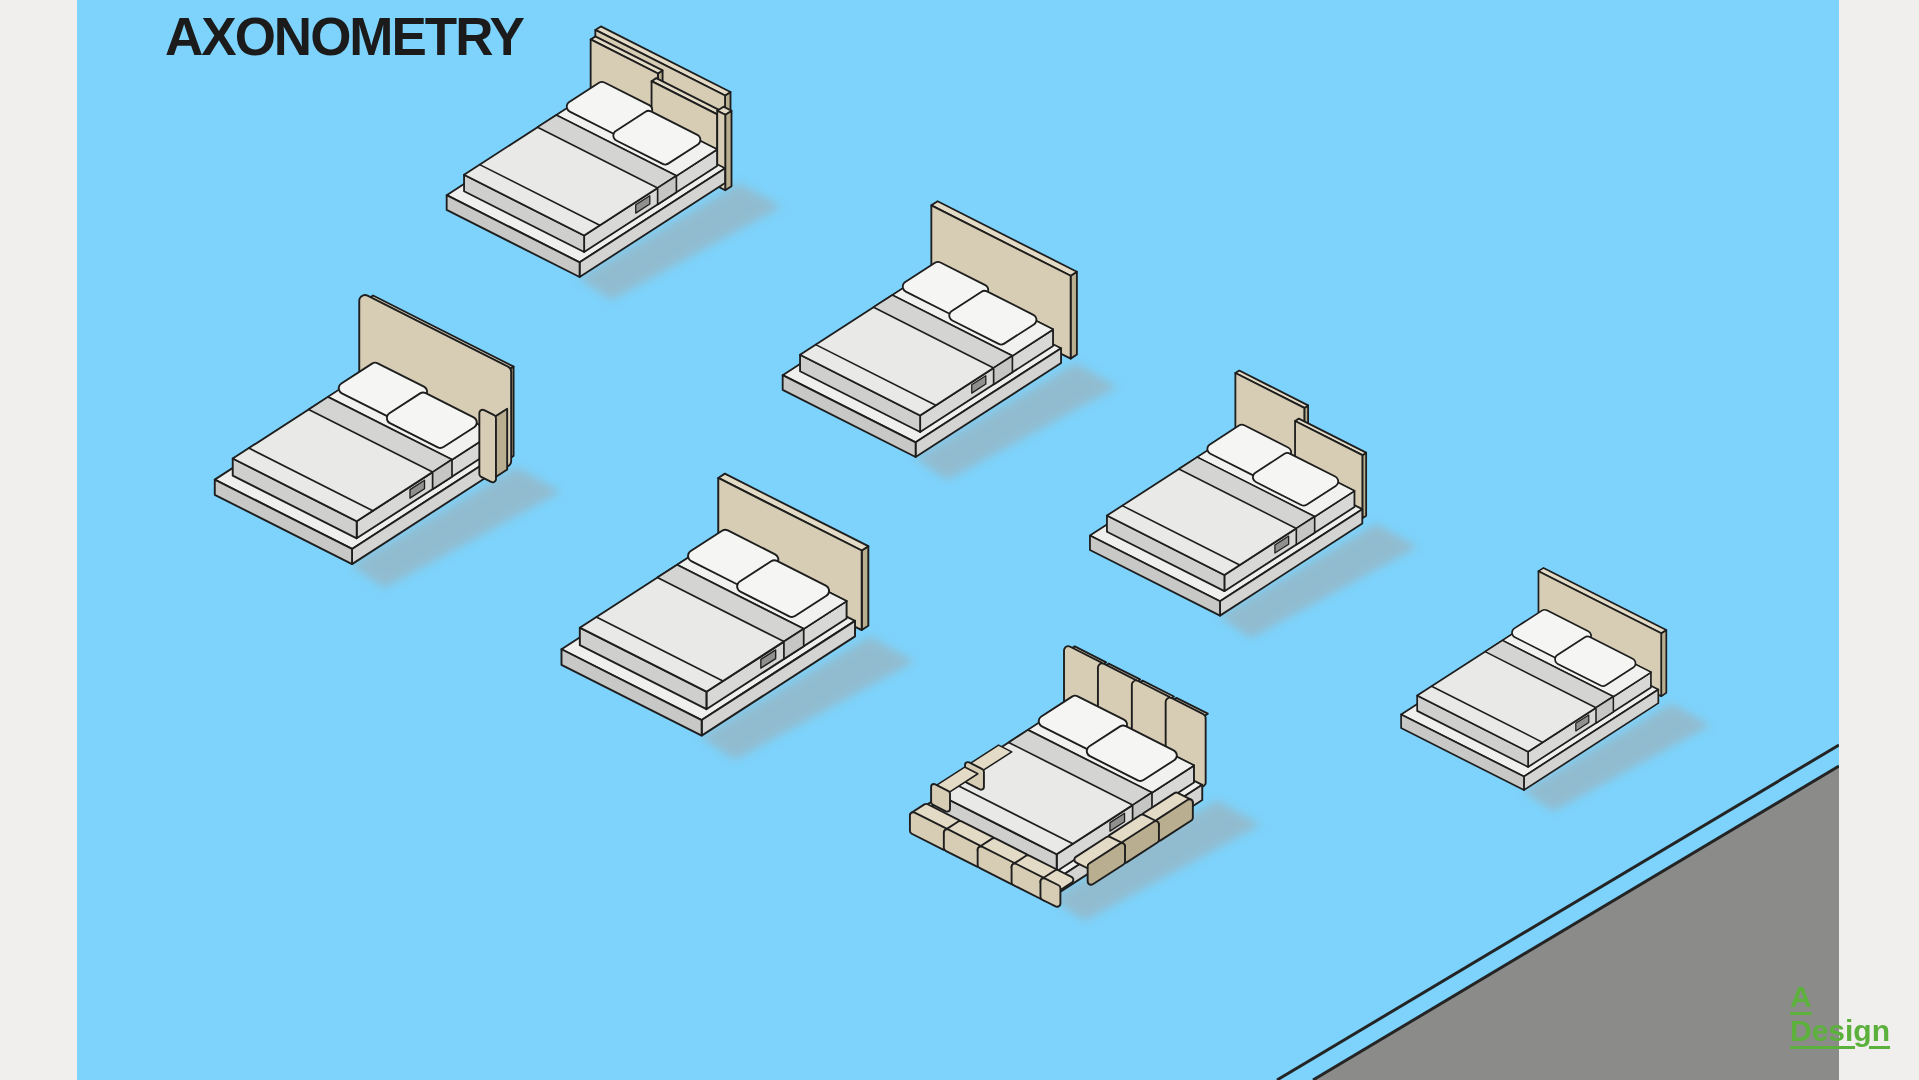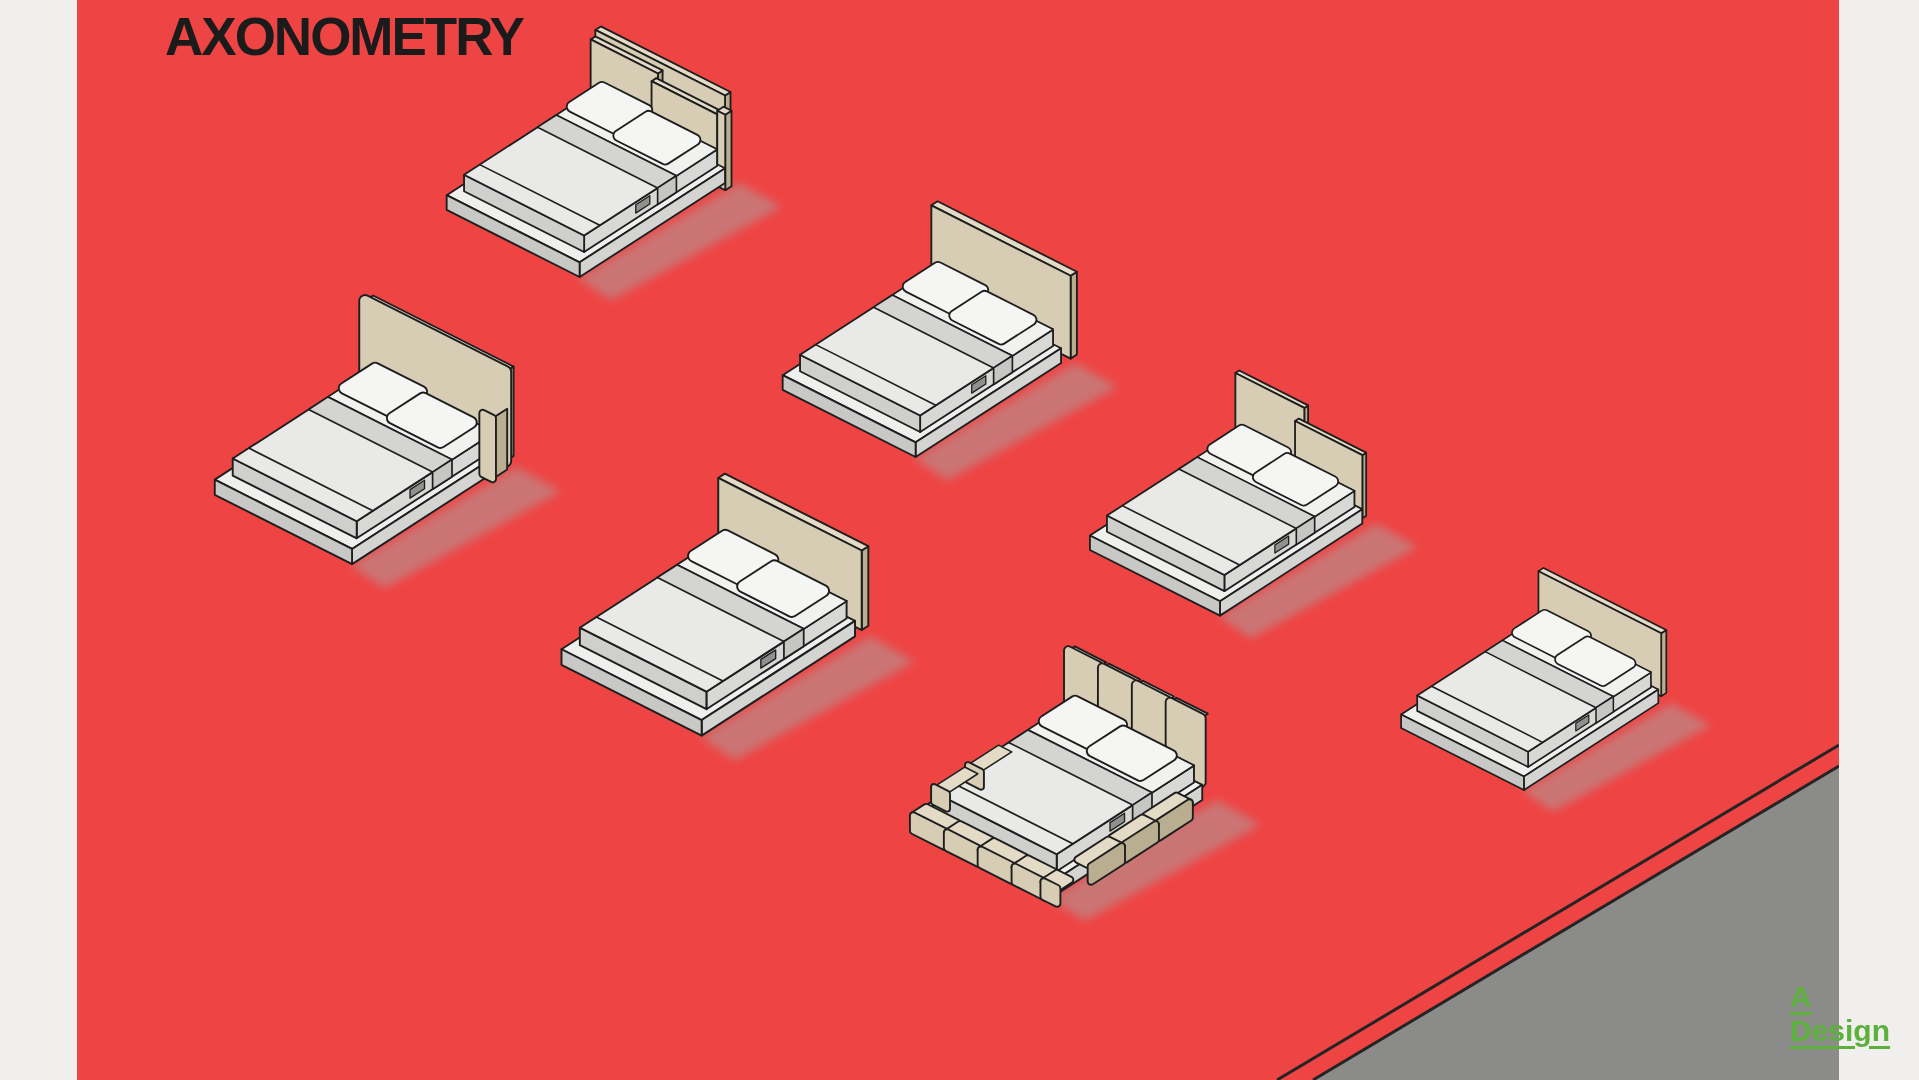--- a/index.html
+++ b/index.html
@@ -27,21 +27,21 @@
   .logo .logo-line{
     text-decoration:underline;
     text-decoration-thickness:3px;
     text-underline-offset:5px;
     cursor:pointer;
   }
 </style>
 </head>
 <body style="background: rgb(240, 239, 237);">
 
-<div class="slide" style="background: #ef4444;">
+<div class="slide" style="background: #7dd3fc;">
   <svg class="scene" viewBox="0 0 1762 1080">
     <defs>
       <filter id="soft" x="-40%" y="-40%" width="180%" height="180%">
         <feGaussianBlur stdDeviation="5"></feGaussianBlur>
       </filter>
     </defs>
     <g id="beds-layer">
         <g transform="translate(520,120) scale(0.92)">
           <polygon points="154.7,68.4 200.7,94.4 15.4,195.8 -20.6,171.8" fill="#a6a6a4" opacity="0.5" filter="url(#soft)"></polygon>
           <polygon points="139.2,56.4 145.1,52.6 145.1,-30.4 139.2,-26.6" fill="#b9ae8f" stroke="#1e1e1e" stroke-width="2" stroke-linejoin="round"></polygon>

